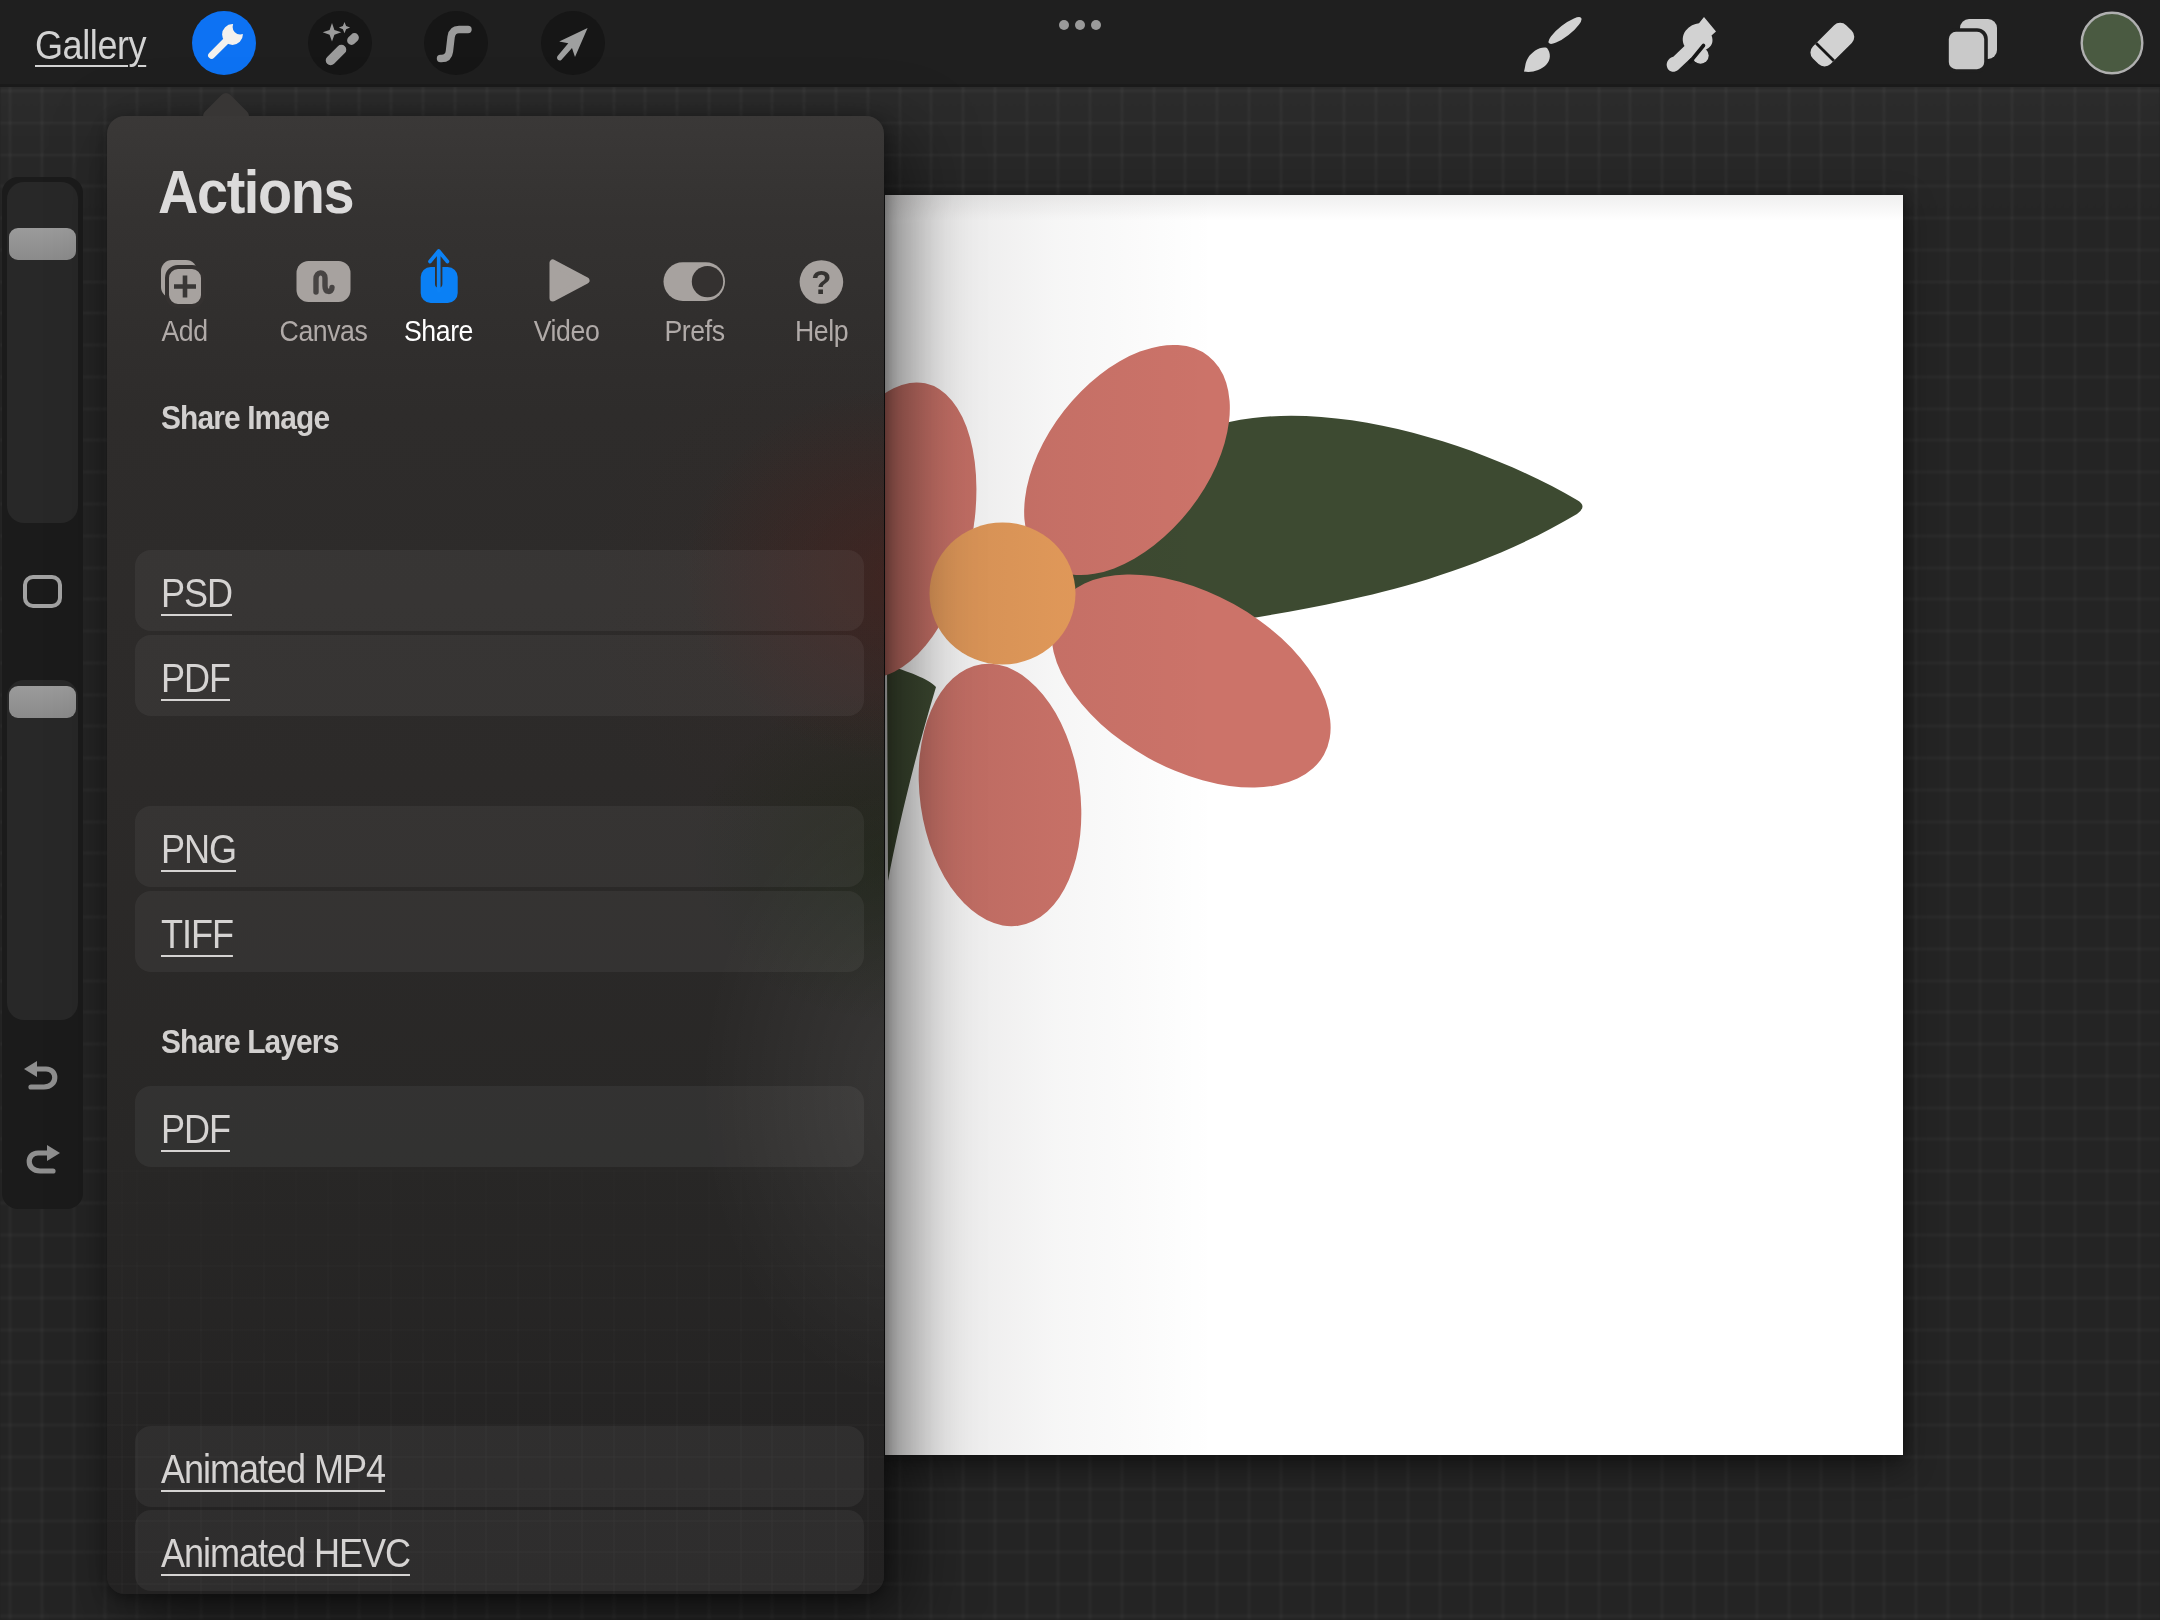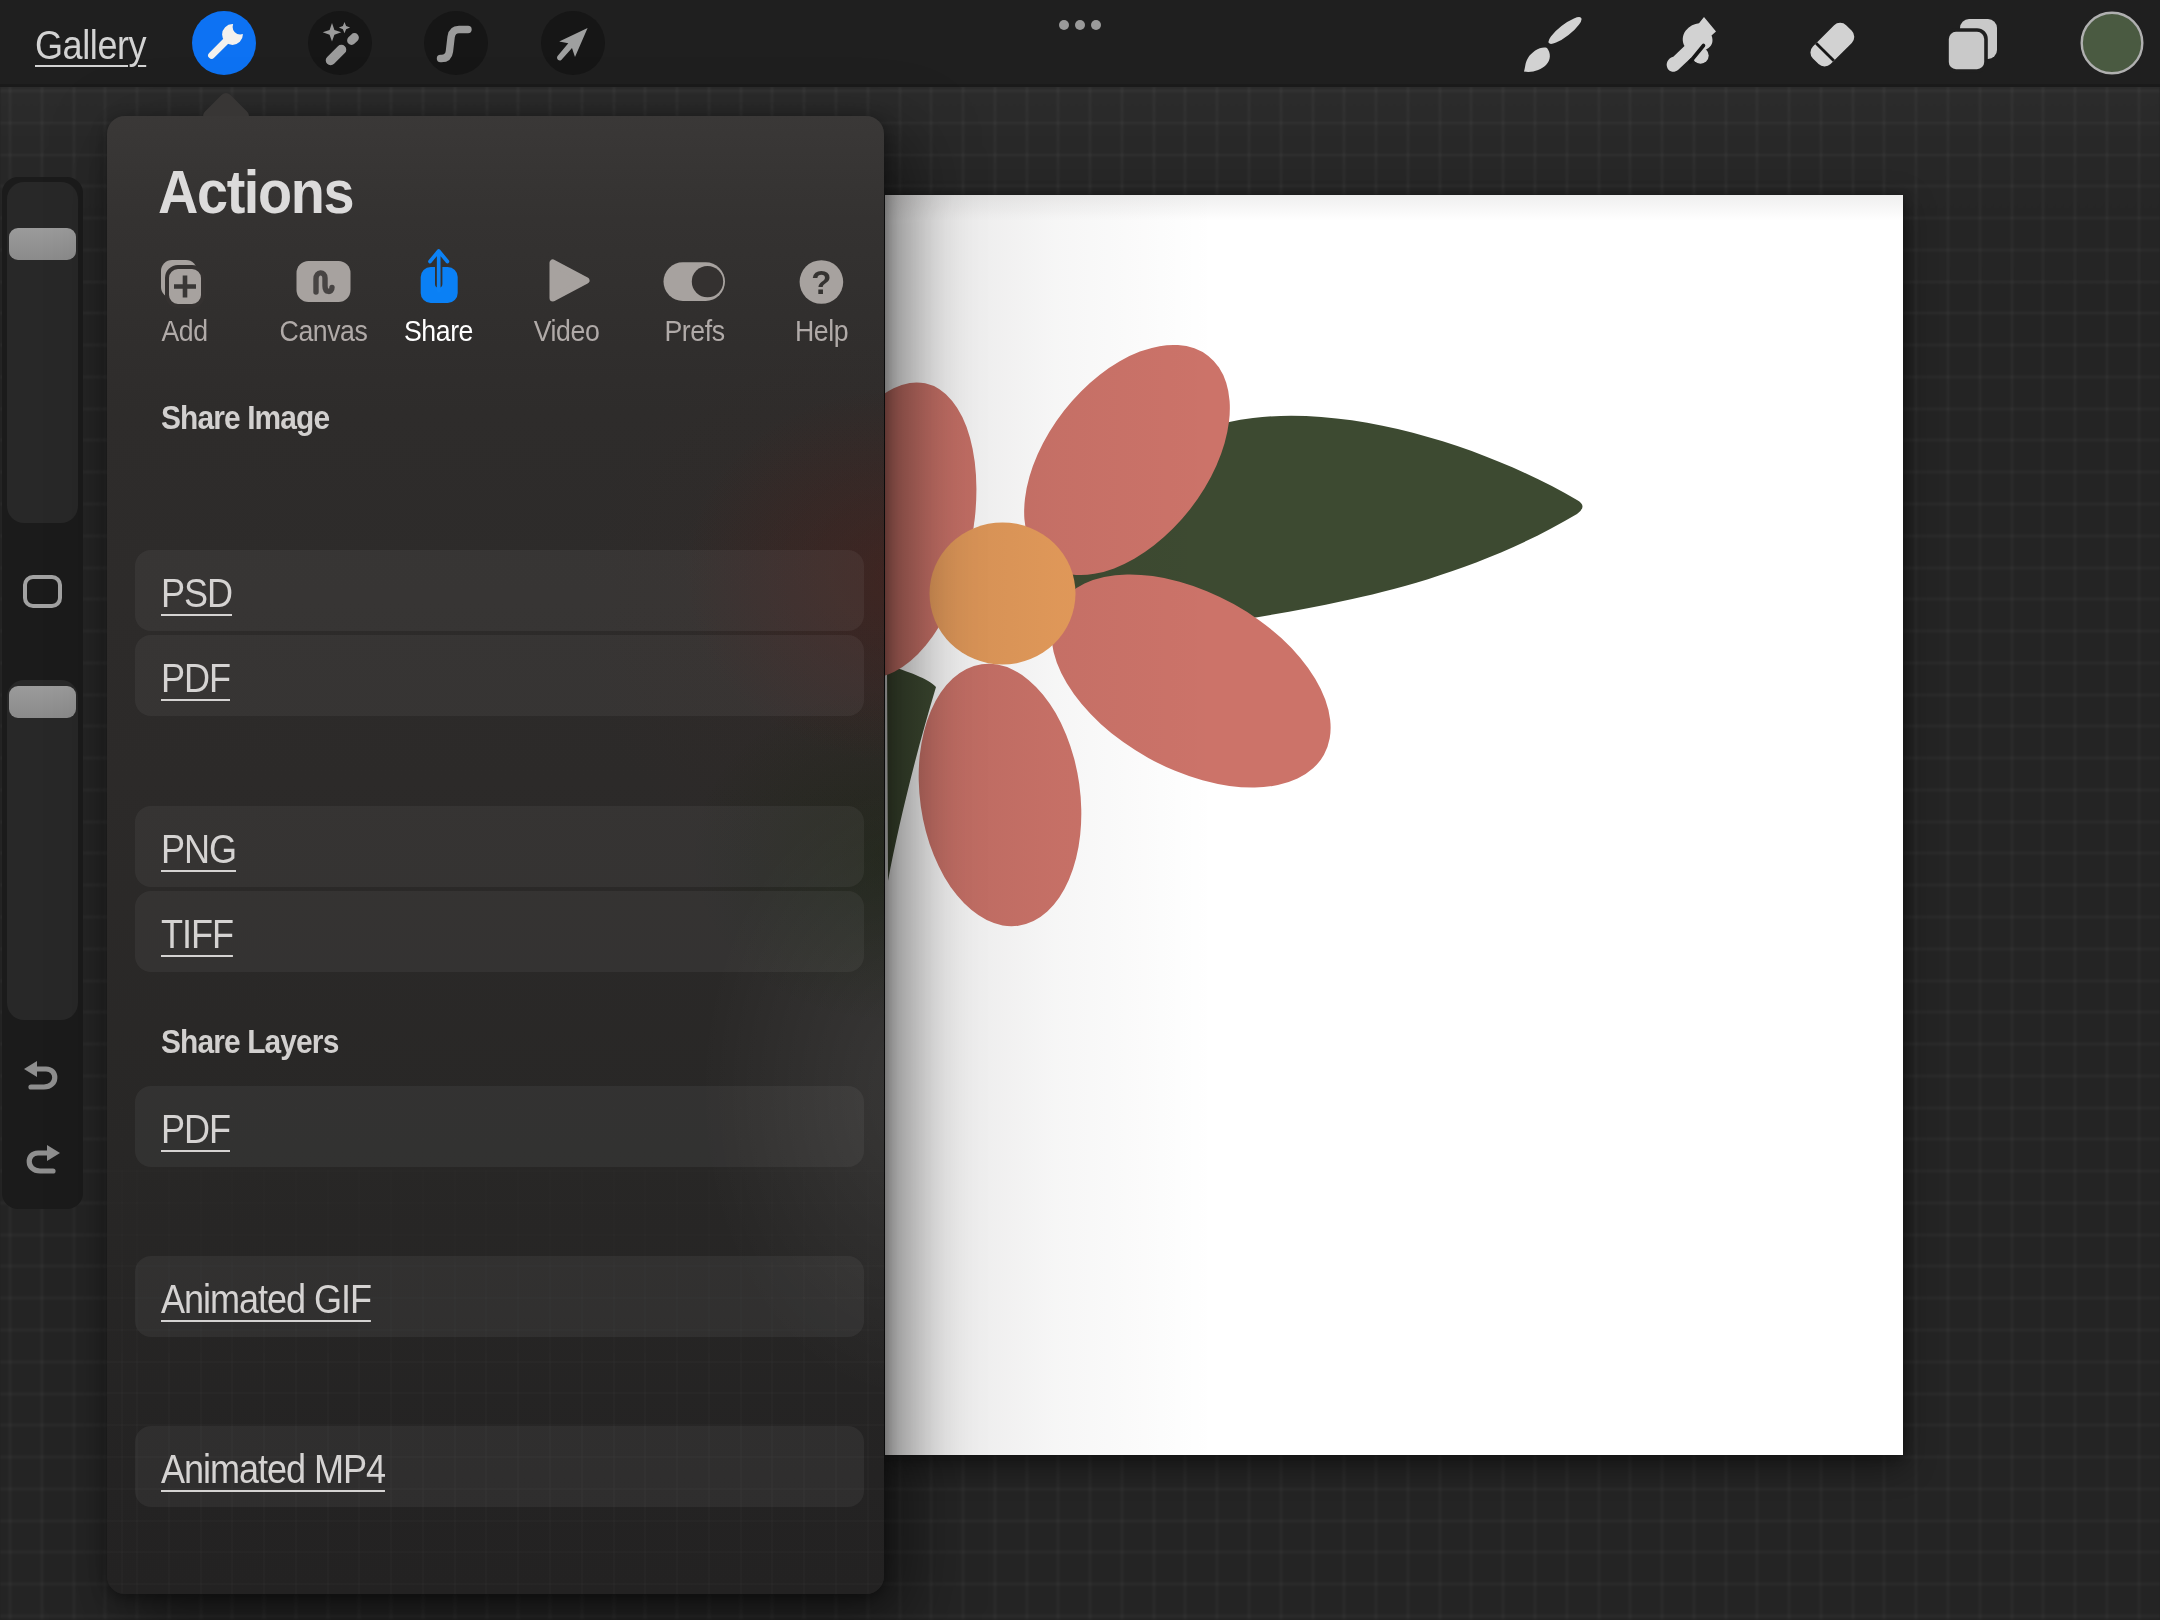--- a/index.html
+++ b/index.html
@@ -261,19 +261,19 @@
       <a>PNG</a>
     </div>
     <div class="row" style="top:775px">
       <a>TIFF</a>
     </div>
 
     <div class="shead" style="top:906px">Share Layers</div>
     <div class="row" style="top:970px">
       <a>PDF</a>
     </div>
-    <div class="row" style="top:1140px">
-      <a>Animated GIF</a>
-    </div>
     <div class="row" style="top:1310px">
       <a>Animated MP4</a>
     </div>
+    <div class="row" style="top:1394px">
+      <a>Animated HEVC</a>
+    </div>
   </div>
 
 </body></html>

